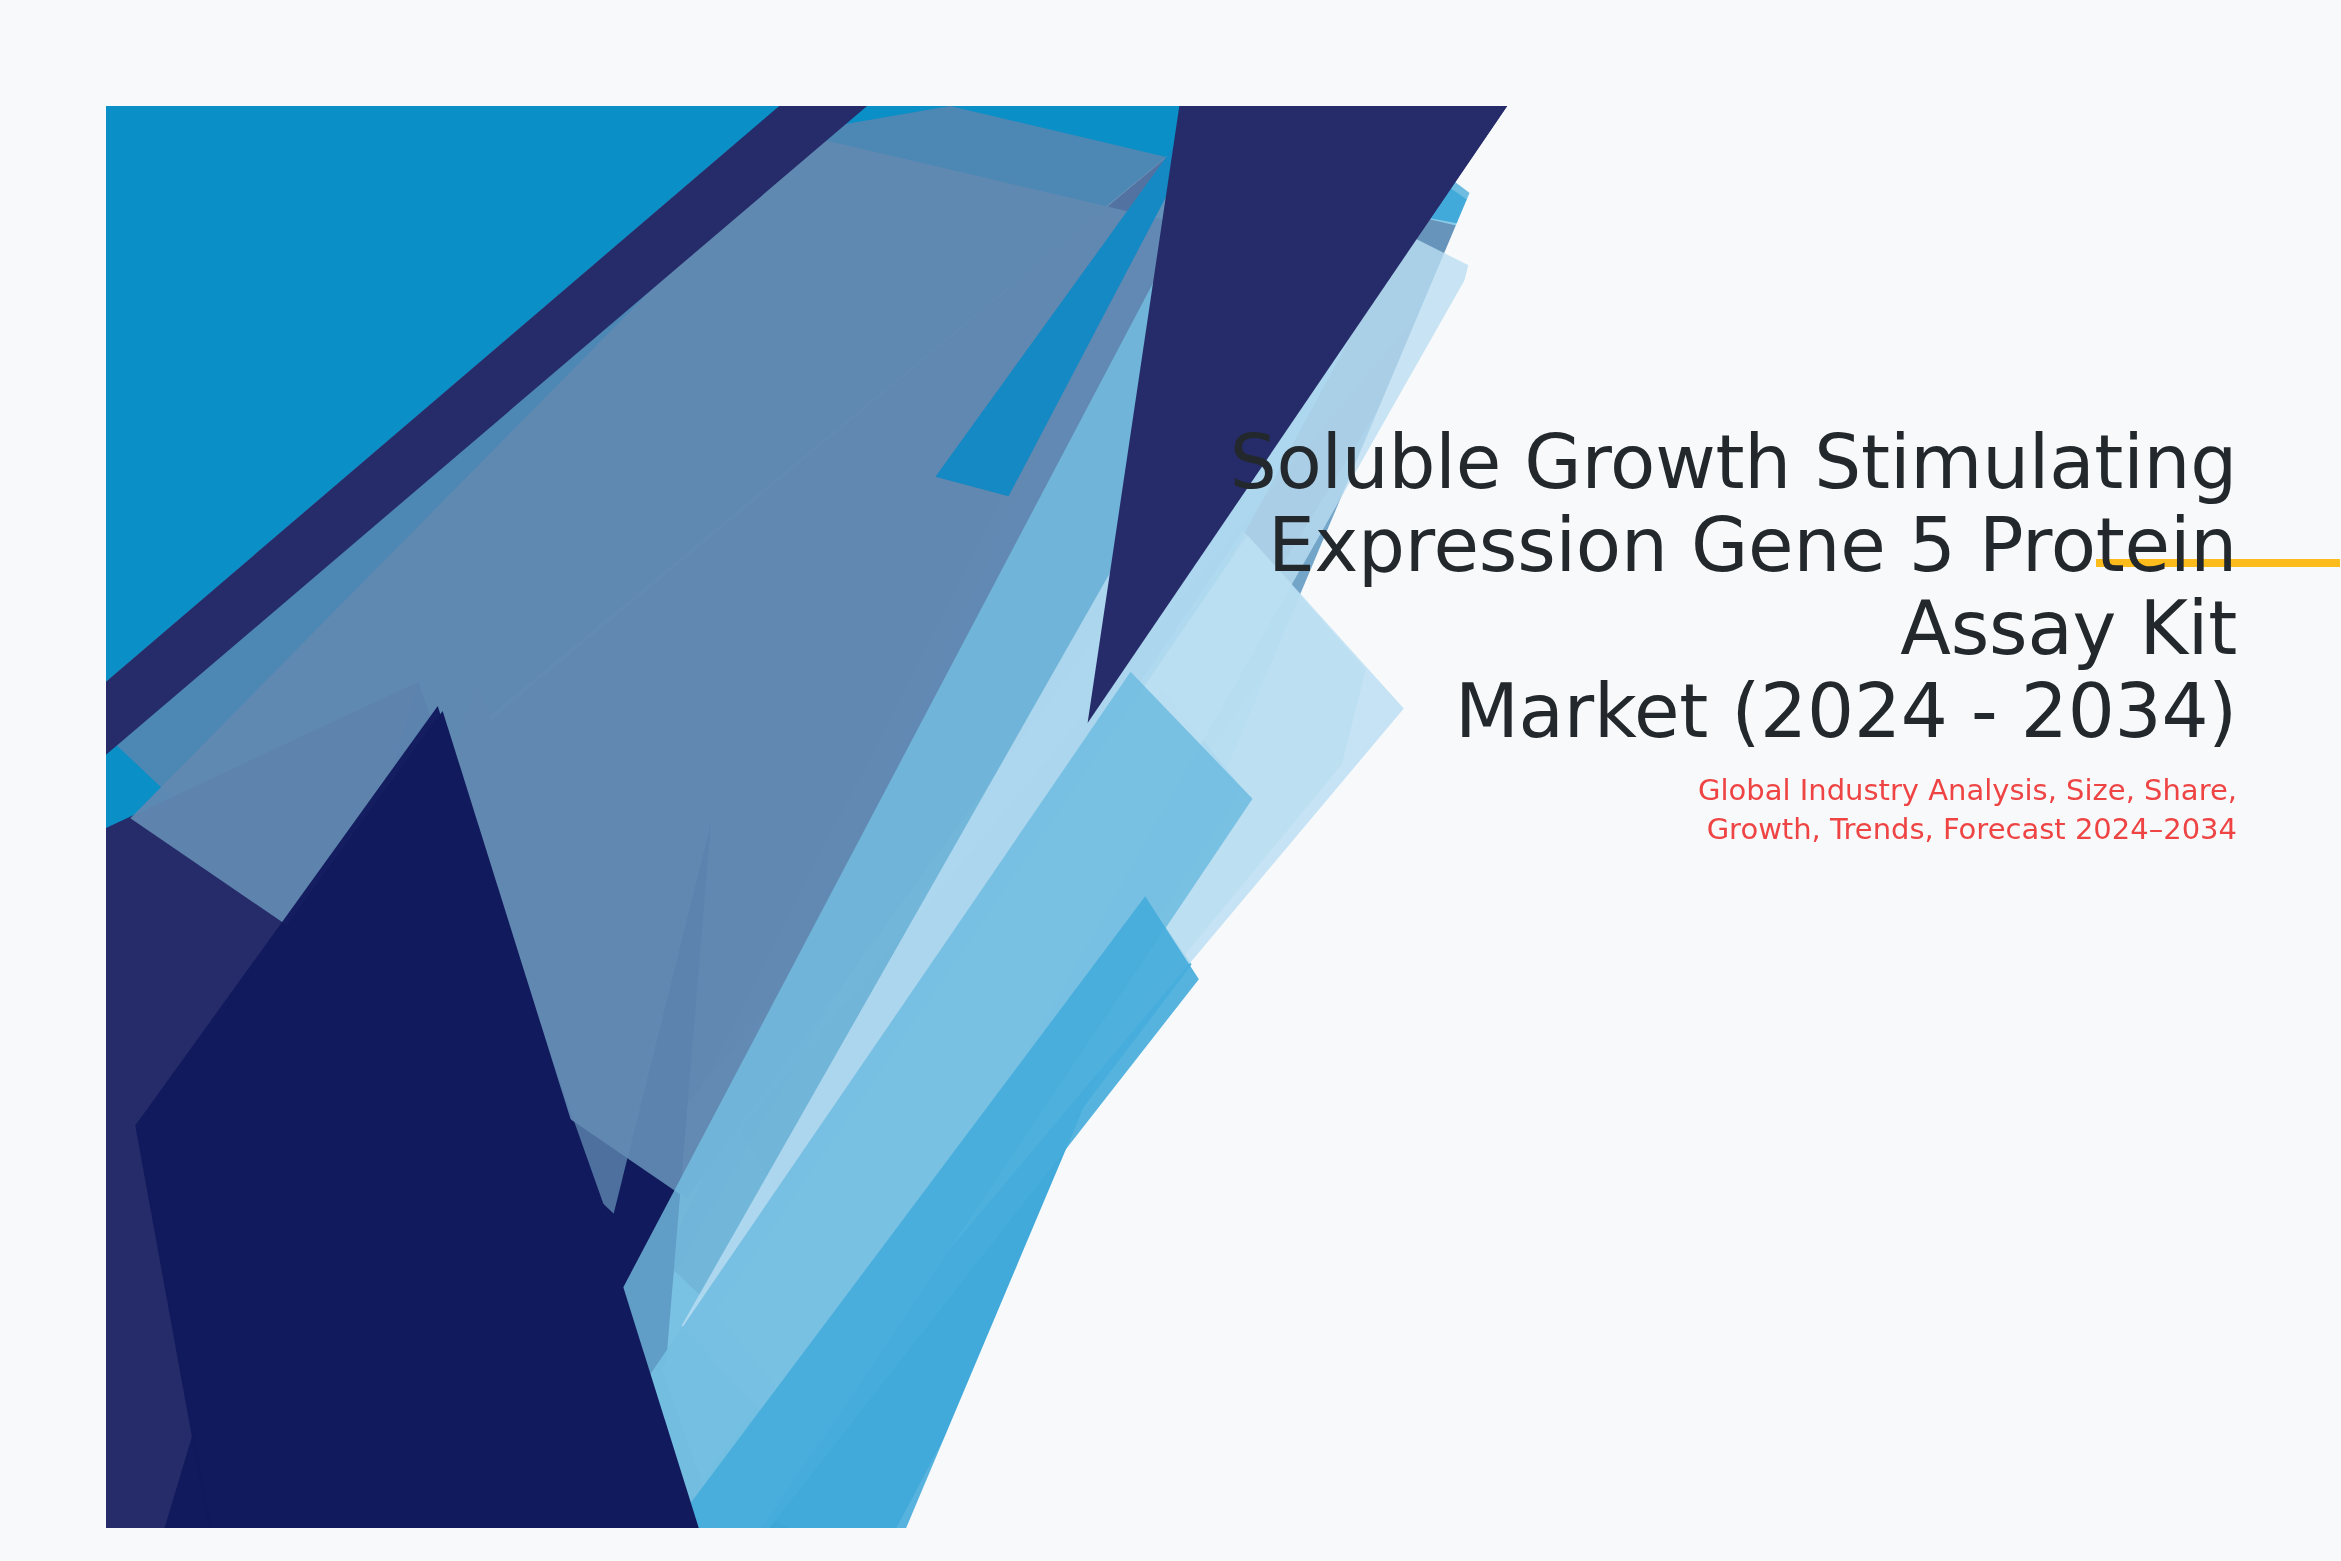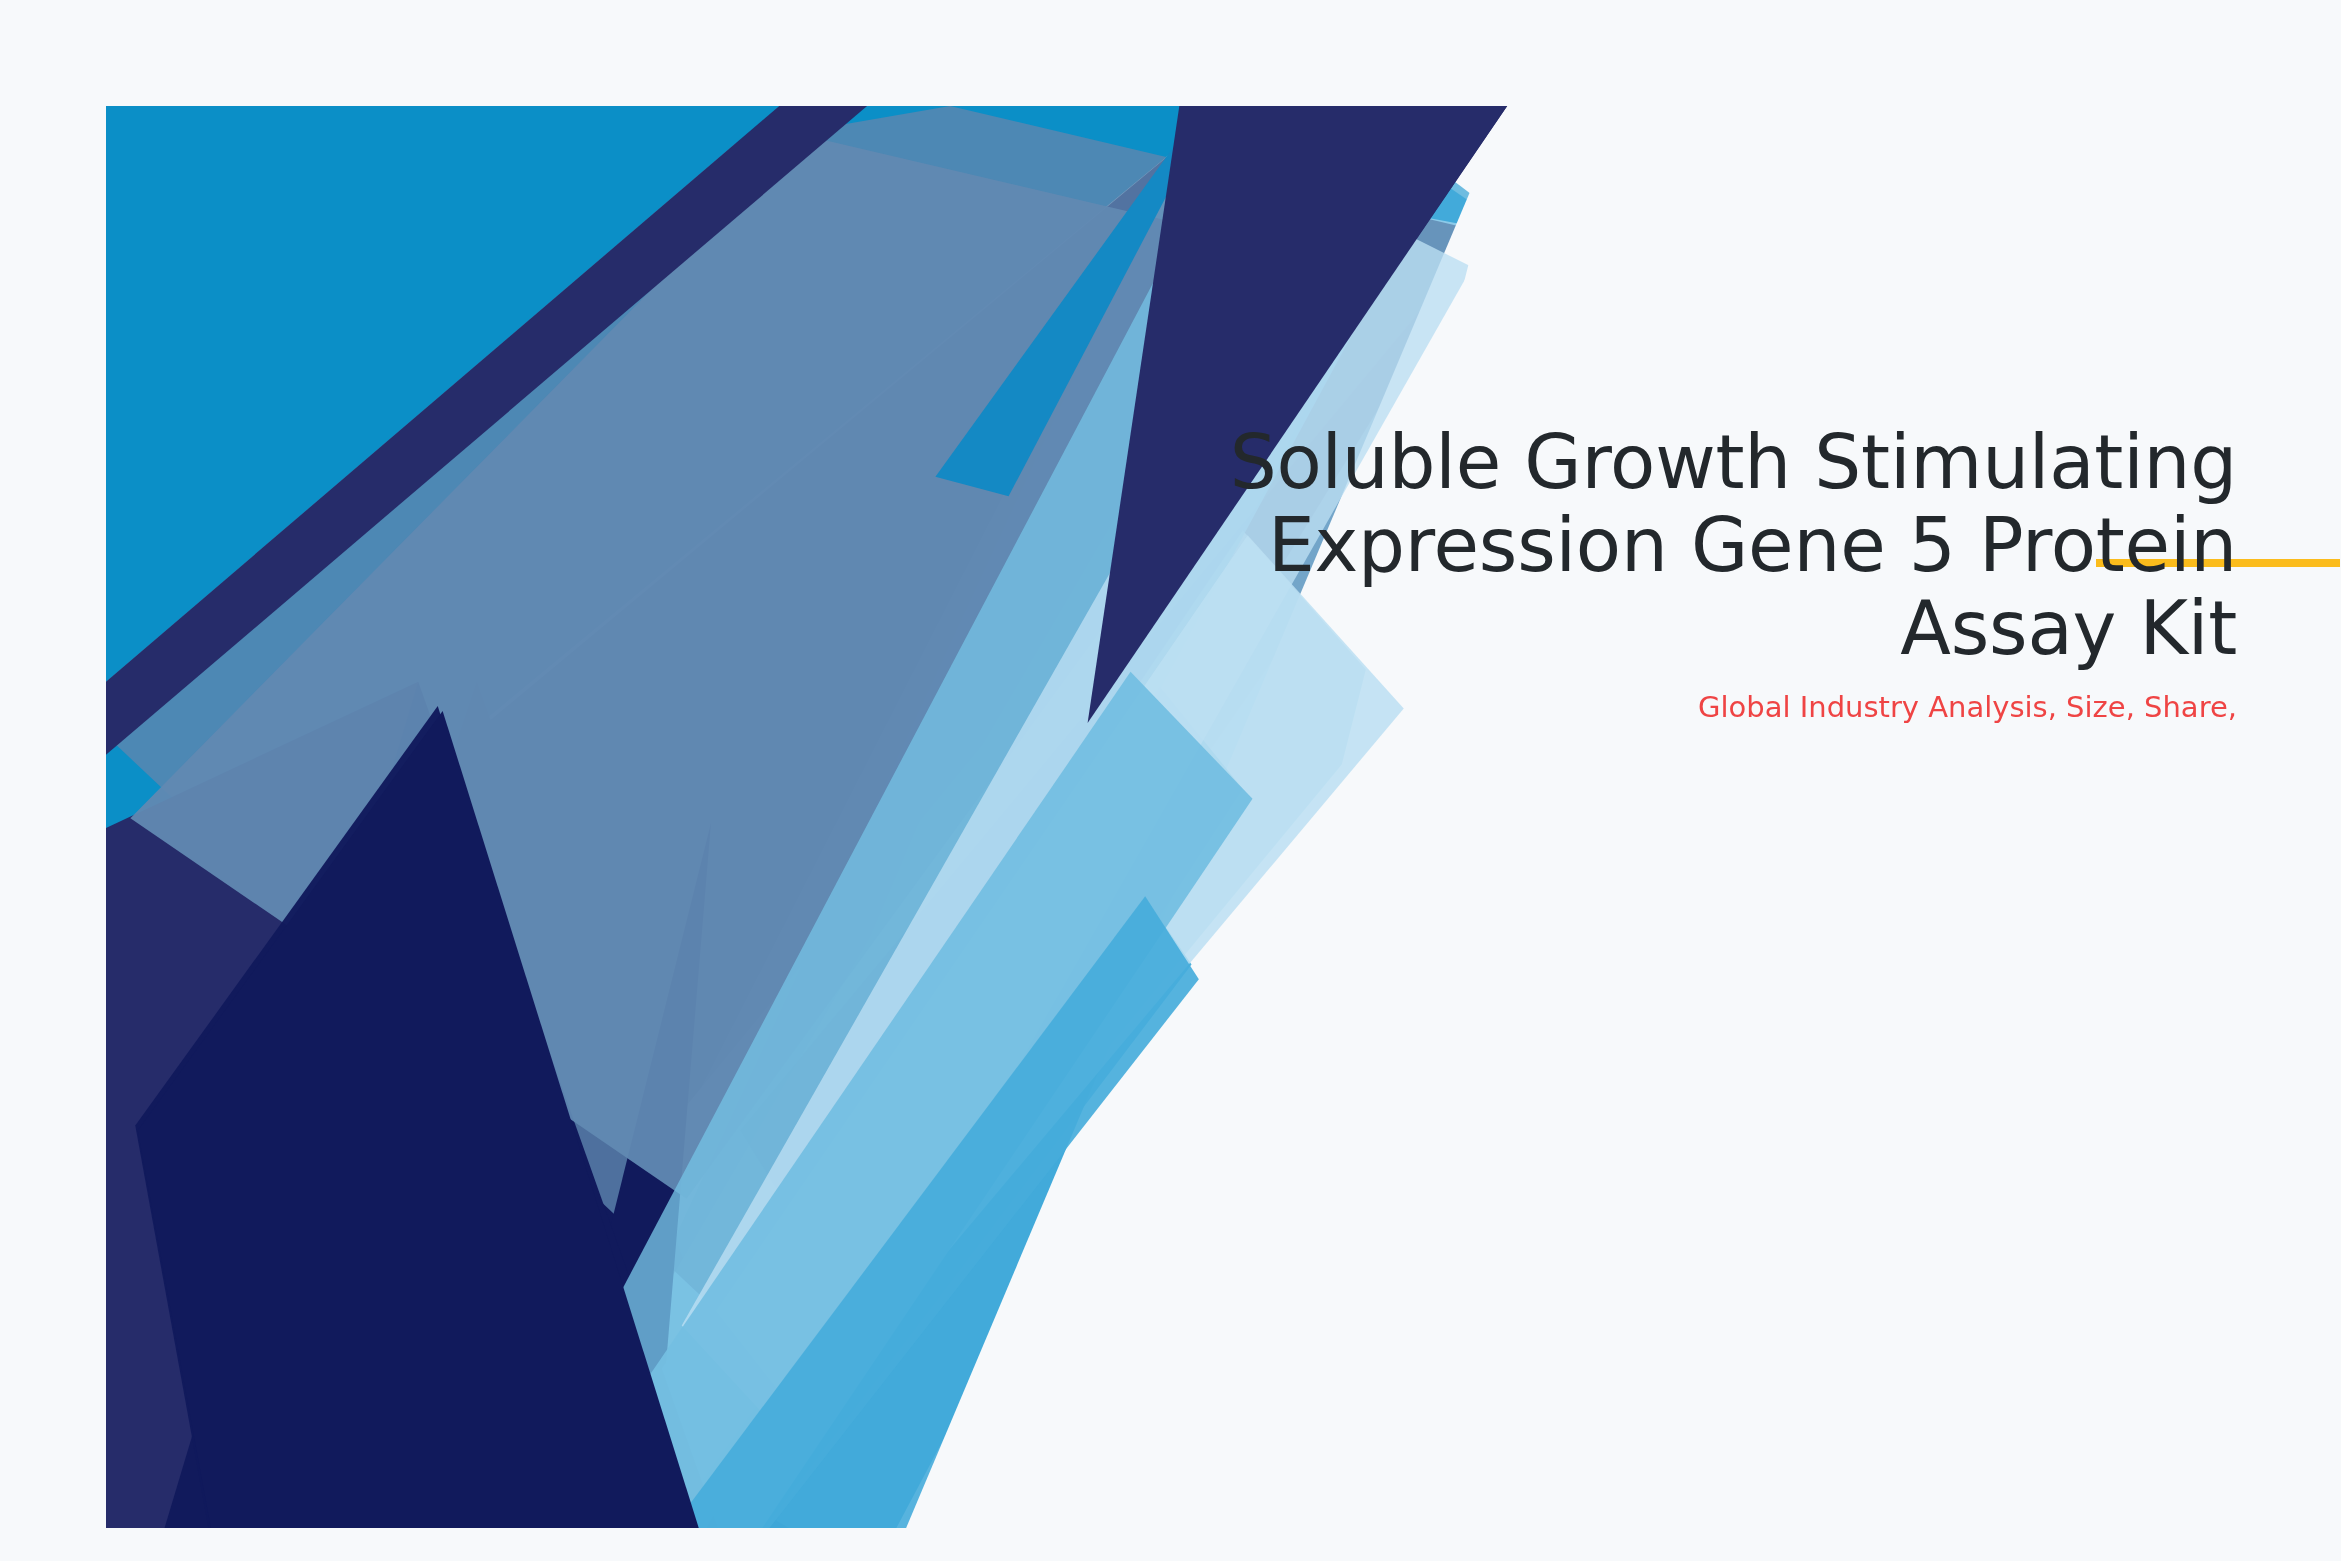--- a/index.html
+++ b/index.html
@@ -150,22 +150,24 @@
 
       <polygon points="690,1240 1215,2915 215,2915 65,2100" fill="#111a5c"></polygon>
 
     </svg>
   </div>
 
   <div id="text-block">
     <h1 id="title">
       <span>Soluble Growth Stimulating</span><br>
       <span>Expression Gene 5 Protein Assay Kit</span><br>
+      <span>Market (2024 - 2034)</span>
     </h1>
     <p id="subtitle">
       <span>Global Industry Analysis, Size, Share,</span><br>
+      <span>Growth, Trends, Forecast 2024–2034</span>
     </p>
   </div>
 
   <div id="accent-bar"></div>
 
 </div>
 
 
 </body></html>

